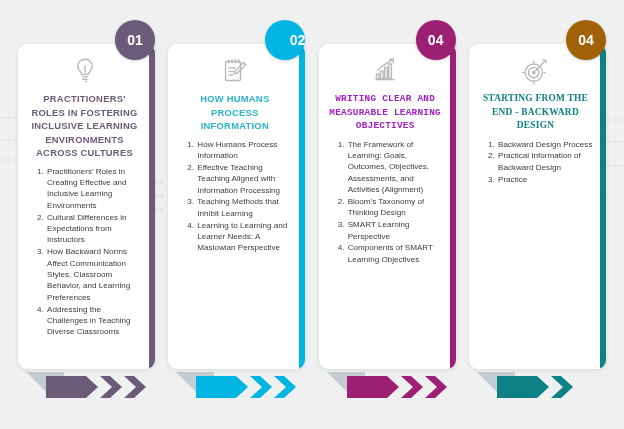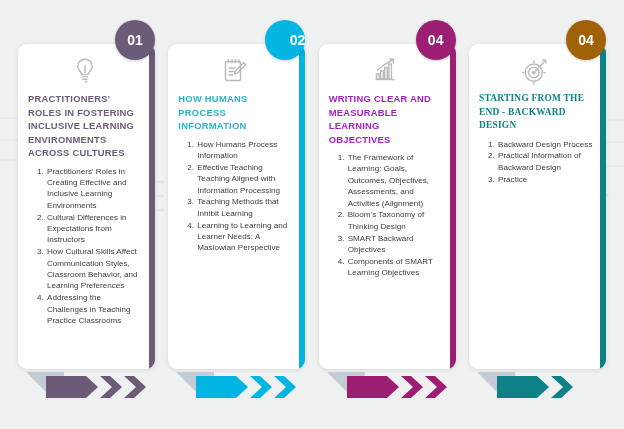--- a/index.html
+++ b/index.html
@@ -48,21 +48,21 @@
   }
   .icon-wrap{
     height:30px;
     display:flex;
     align-items:center;
     justify-content:center;
     margin-bottom:6px;
   }
   .icon-wrap svg{display:block;}
   .card-title{
-    text-align:left;
+    text-align:center;
     font-size:9.4px;
     line-height:13.5px;
     font-weight:bold;
     letter-spacing:.25px;
     margin:0 0 6px 0;
     padding:0 1px;
   }
   ol.topics{
     margin:0;
     padding-left:19px;
@@ -159,22 +159,22 @@
             <path d="M13 3.2c-4.1 0-7.2 3.1-7.2 7 0 2.6 1.4 4.3 2.6 5.6.8.9 1.3 1.6 1.4 2.6h6.4c.1-1 .6-1.7 1.4-2.6 1.2-1.3 2.6-3 2.6-5.6 0-3.9-3.1-7-7.2-7z"></path>
             <path d="M9.9 20.6h6.2M10.4 23.2h5.2"></path>
             <path d="M13 25.9c1.1 0 1.9-.5 2.1-1.3"></path>
             <path d="M13 9.2v7.8"></path>
           </svg>
         </div>
         <div class="card-title" style="color: rgb(107, 91, 120);">PRACTITIONERS' ROLES IN FOSTERING INCLUSIVE LEARNING ENVIRONMENTS ACROSS CULTURES</div>
         <ol class="topics">
           <li>Practitioners' Roles in Creating Effective and Inclusive Learning Environments</li>
           <li>Cultural Differences in Expectations from Instructors</li>
-          <li>How Cultural Skills Affect Communication Styles, Classroom Behavior, and Learning Preferences</li>
-          <li>Addressing the Challenges in Teaching Practice Classrooms</li>
+          <li>How Backward Norms Affect Communication Styles, Classroom Behavior, and Learning Preferences</li>
+          <li>Addressing the Challenges in Teaching Diverse Classrooms</li>
         </ol>
       </div>
     </div>
 
     <div class="badge" style="background: rgb(107, 91, 120);">
       <span>01</span>
     </div>
 
     <div class="arrows">
       <svg width="131" height="34" viewBox="0 0 131 34">
@@ -234,25 +234,25 @@
           <svg width="28" height="30" viewBox="0 0 28 30" fill="none" stroke="#b9b9b9" stroke-width="1.4">
             <path d="M4.5 23.5h19"></path>
             <rect x="5.5" y="18" width="2.6" height="5"></rect>
             <rect x="9.6" y="15" width="2.6" height="8"></rect>
             <rect x="13.7" y="11.5" width="2.6" height="11.5"></rect>
             <rect x="17.8" y="8" width="2.6" height="15"></rect>
             <path d="M6 14.5 L11 10.5 L15.5 7.4 L21.8 3.6"></path>
             <path d="M18.4 3.2h4v4"></path>
           </svg>
         </div>
-        <div class="card-title" style="color: rgb(164, 31, 196);">WRITING CLEAR AND MEASURABLE LEARNING OBJECTIVES</div>
+        <div class="card-title" style="color: rgb(164, 31, 196); font-family: Liberation Mono, monospace;">WRITING CLEAR AND MEASURABLE LEARNING OBJECTIVES</div>
         <ol class="topics">
           <li>The Framework of Learning: Goals, Outcomes, Objectives, Assessments, and Activities (Alignment)</li>
           <li>Bloom's Taxonomy of Thinking Design</li>
-          <li>SMART Backward Objectives</li>
+          <li>SMART Learning Perspective</li>
           <li>Components of SMART Learning Objectives</li>
         </ol>
       </div>
     </div>
 
     <div class="badge" style="background: rgb(156, 31, 116);">
       <span>04</span>
     </div>
 
     <div class="arrows">

